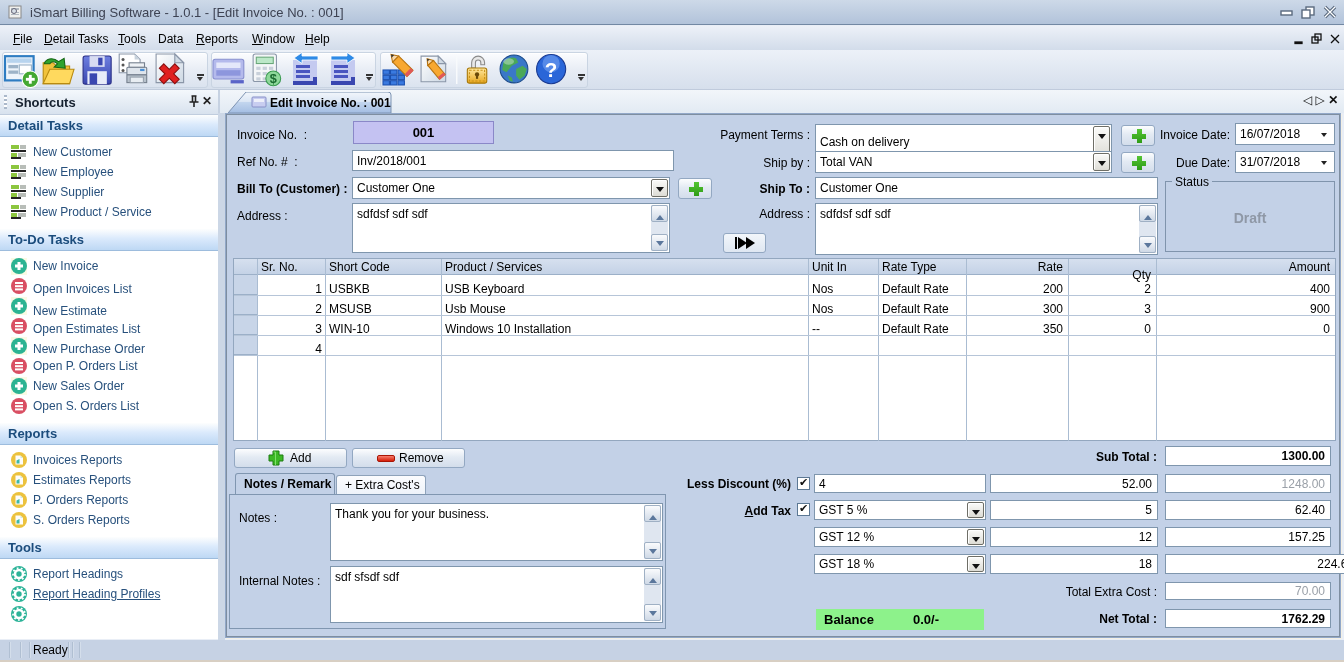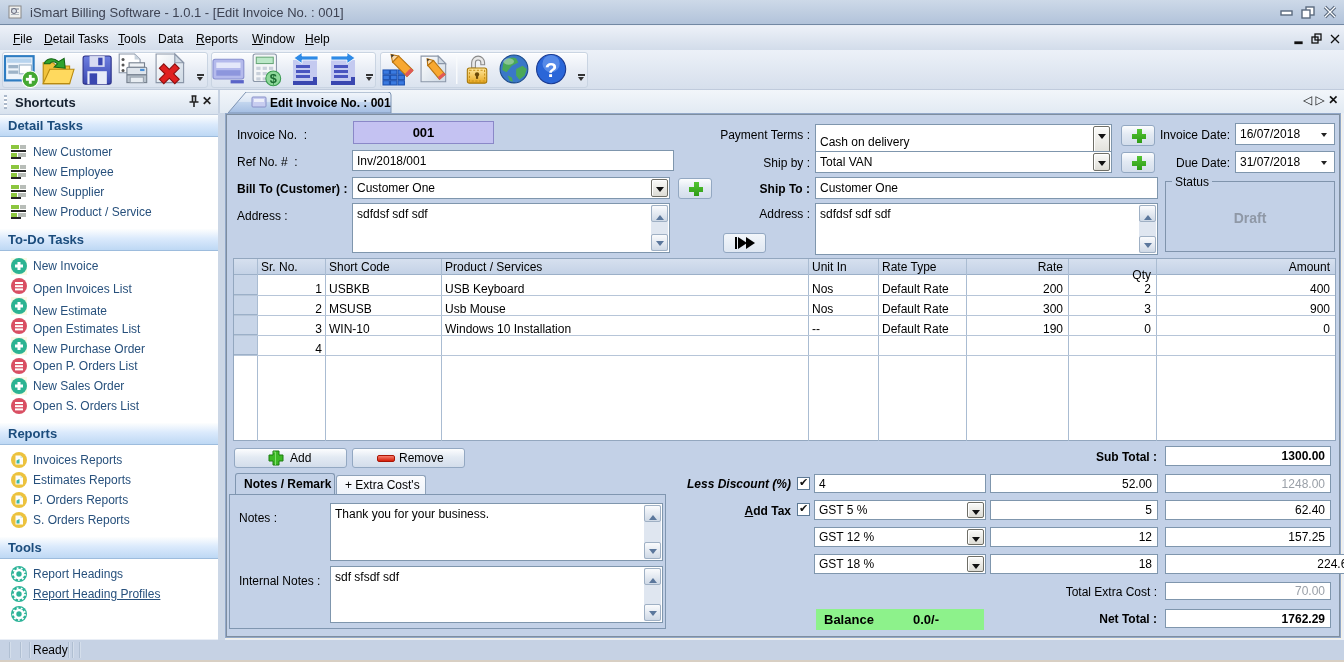--- a/index.html
+++ b/index.html
@@ -485,21 +485,21 @@
 <div class="cell" style="left:812px;top:302px;">Nos</div>
 <div class="cell" style="left:882px;top:302px;">Default Rate</div>
 <div class="cell" style="right:281px;top:302px;">300</div>
 <div class="cell" style="right:193px;top:302px;">3</div>
 <div class="cell" style="right:14px;top:302px;">900</div>
 <div class="cell" style="right:1022px;top:322px;">3</div>
 <div class="cell" style="left:329px;top:322px;">WIN-10</div>
 <div class="cell" style="left:445px;top:322px;">Windows 10 Installation</div>
 <div class="cell" style="left:812px;top:322px;">--</div>
 <div class="cell" style="left:882px;top:322px;">Default Rate</div>
-<div class="cell" style="right:281px;top:322px;">190</div>
+<div class="cell" style="right:281px;top:322px;">350</div>
 <div class="cell" style="right:193px;top:322px;">0</div>
 <div class="cell" style="right:14px;top:322px;">0</div>
 <div class="cell" style="right:1022px;top:342px;">4</div>
 </div>
 <div id="bottomleft">
 
 <div class="gbtn" style="left:234px;top:448px;width:113px;height:20px;"></div>
 <svg class="ab" style="left:268px;top:450px;" width="16" height="16">
       <path d="M5 1h6v4h4v6h-4v4H5v-4H1V5h4z" fill="#3db825" stroke="#1d7d10"></path>
       <path d="M5.5 2h2v13" fill="none" stroke="#7fe06a"></path>
@@ -530,21 +530,21 @@
         <i class="sbtn up"></i>
         <i class="sbtn dn"></i>
       </i>
     </div>
 </div>
 <div id="totals">
 <div class="lbl b" style="right:187px;top:450px;">Sub Total :</div>
 <div class="tb" style="left:1165px;top:446px;width:166px;height:20px;">
       <span class="rt b">1300.00</span>
     </div>
-<div class="lbl b" style="right:553px;top:477px;font-style:italic;">Less Discount (%)</div>
+<div class="lbl b" style="right:553px;top:477px;">Less Discount (%)</div>
 <div class="chk" style="left:797px;top:477px;"></div>
 <div class="tb" style="left:814px;top:474px;width:172px;height:19px;">
       <span>4</span>
     </div>
 <div class="tb" style="left:990px;top:474px;width:168px;height:19px;">
       <span class="rt">52.00</span>
     </div>
 <div class="tb" style="left:1165px;top:474px;width:166px;height:19px;">
       <span class="rt gray">1248.00</span>
     </div>

